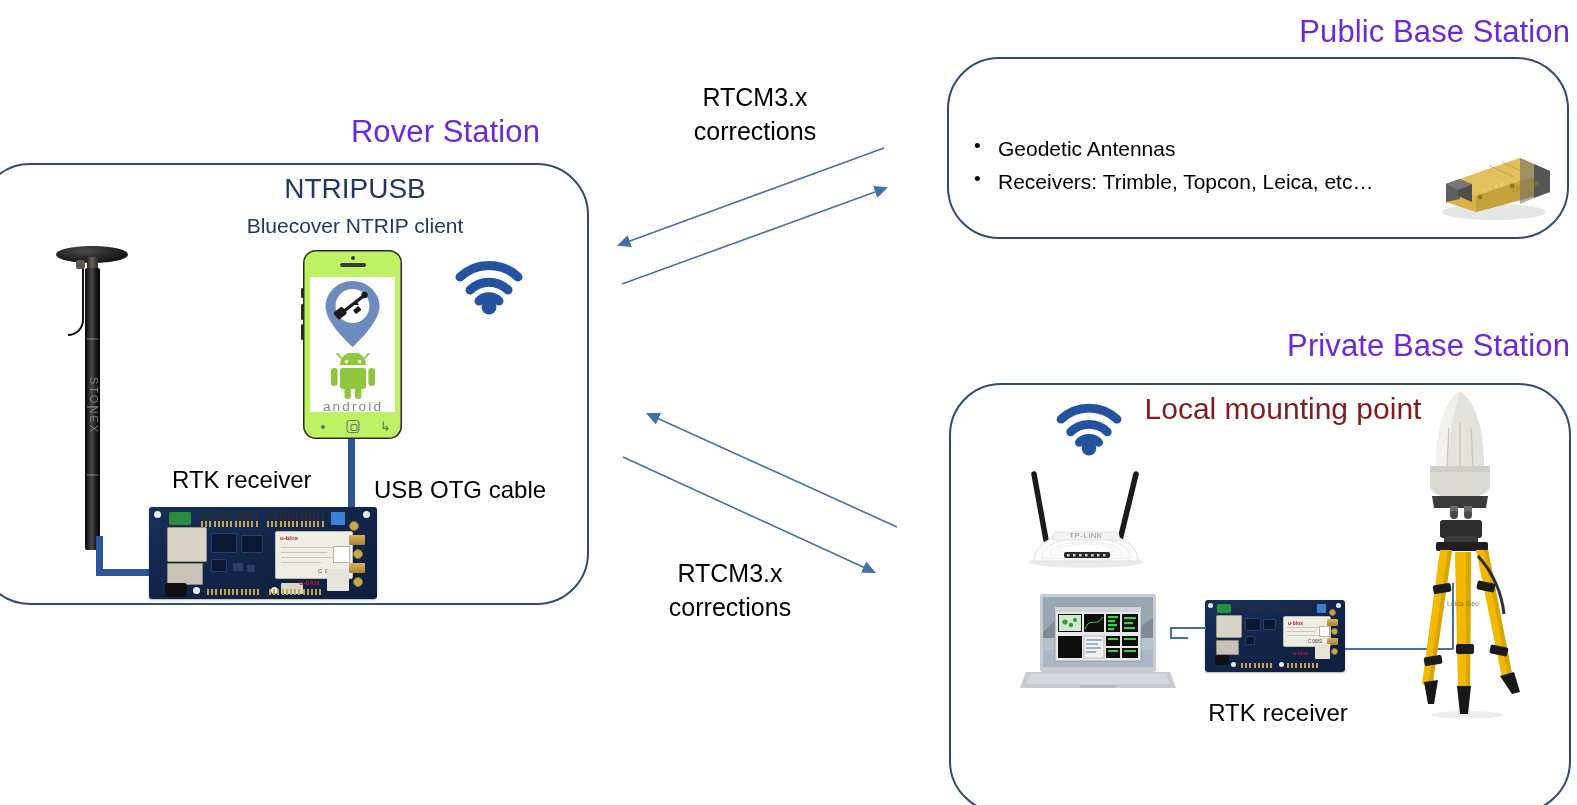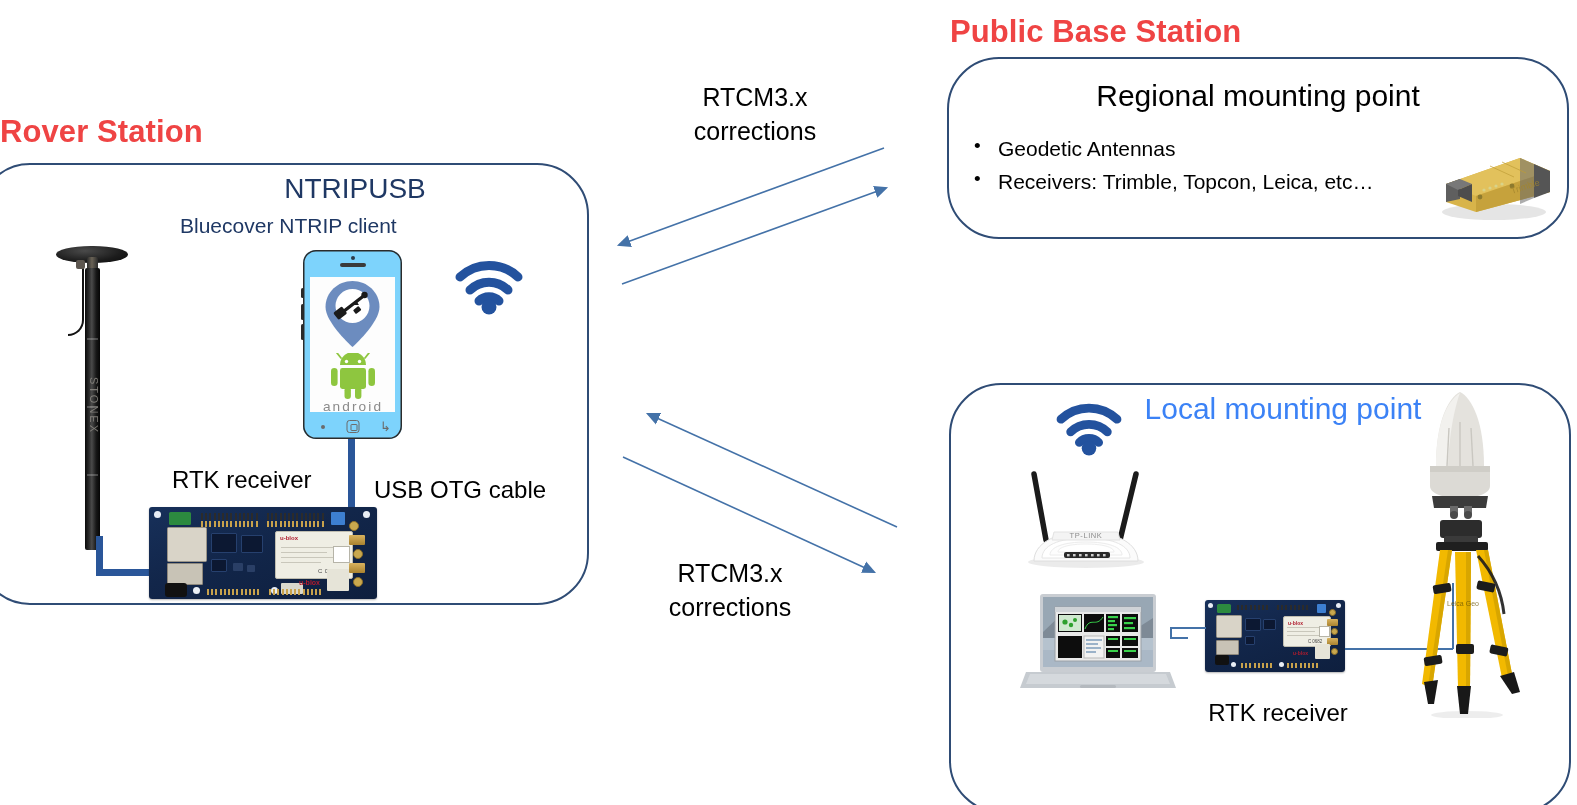--- a/index.html
+++ b/index.html
@@ -25,24 +25,24 @@
     position: absolute;
     border: 2.4px solid #2f4c75;
     border-radius: 52px;
     background: #ffffff;
   }
 
   
   .station-title {
     position: absolute;
     font-size: 31px;
-    font-weight: 700;
-    color: #ef4444;
+    font-weight: 400;
+    color: #6d28d9;
     white-space: nowrap;
-    text-align: left;
+    text-align: right;
     letter-spacing: 0.1px;
   }
   .panel-heading {
     position: absolute;
     font-size: 30px;
     color: #000;
     white-space: nowrap;
     text-align: center;
   }
   .app-title {
@@ -50,20 +50,21 @@
     font-size: 28px;
     color: #1f3864;
     white-space: nowrap;
     text-align: center;
   }
   .app-sub {
     position: absolute;
     font-size: 21px;
     color: #1f3864;
     white-space: nowrap;
+    text-align: center;
   }
   .caption {
     position: absolute;
     font-size: 24px;
     color: #000;
     white-space: nowrap;
   }
   .caption-wrap {
     position: absolute;
     font-size: 24px;
@@ -90,21 +91,21 @@
   .bullet-list li:before {
     content: "\2022";
     position: absolute; left: 6px; top: -1px;
     font-size: 19px;
   }
 
   
   .local-mp {
     position: absolute;
     font-size: 30px;
-    color: #3b82f6;
+    color: #7f1d1d;
     line-height: 1.24;
     text-align: center;
     width: 300px;
   }
 
   
   .wifi { position: absolute; }
   .wifi svg { display: block; }
 
   
@@ -157,21 +158,21 @@
     width: 16px; height: 70px;
     border-left: 2.5px solid #121212;
     border-bottom: 2.5px solid #121212;
     border-bottom-left-radius: 18px;
     transform: scaleX(-1);
   }
 
   
   .phone {
     position: absolute;
-    background: #7dd3fc;
+    background: #bef264;
     border-radius: 13px;
     box-shadow: inset 0 0 0 1.5px #2b2b2b;
   }
   .phone-screen {
     position: absolute; left: 7px; top: 27px; right: 7px; bottom: 27px;
     background: #fdfdfd;
     overflow: hidden;
   }
   .phone-speaker {
     position: absolute; left: 50%; top: 13px; transform: translateX(-50%);
@@ -264,21 +265,20 @@
     <line x1="622" y1="284" x2="886" y2="188" stroke="#4472a8" stroke-width="1.6" marker-end="url(#ah)"></line>
 
     <line x1="897" y1="527" x2="648" y2="414" stroke="#4472a8" stroke-width="1.6" marker-end="url(#ah)"></line>
     <line x1="623" y1="457" x2="874" y2="572" stroke="#4472a8" stroke-width="1.6" marker-end="url(#ah)"></line>
   </svg>
 
   <div class="station-title" style="left:950px; top:14px; width:620px;">Public Base Station</div>
 
   <div class="panel" style="left:947px; top:57px; width:622px; height:182px;"></div>
 
-  <div class="panel-heading" style="left:947px; top:79px; width:622px;">Regional mounting point</div>
 
   <ul class="bullet-list" style="left:968px; top:132px;">
     <li>Geodetic Antennas</li>
     <li>Receivers: Trimble, Topcon, Leica, etc…</li>
   </ul>
 
   <div class="trimble" style="left:1424px; top:144px; width:135px; height:80px;">
     <svg width="135" height="80" viewBox="0 0 135 80">
       <ellipse cx="70" cy="68" rx="52" ry="8" fill="#000" opacity="0.10"></ellipse>
 
@@ -434,20 +434,21 @@
   <div class="arrow-label" style="left:640px; top:80px; width:230px;">
     <div>RTCM3.x</div>
     <div>corrections</div>
   </div>
 
   <div class="arrow-label" style="left:615px; top:556px; width:230px;">
     <div>RTCM3.x</div>
     <div>corrections</div>
   </div>
 
+  <div class="station-title" style="left:950px; top:328px; width:620px;">Private Base Station</div>
 
   <div class="panel" style="left:949px; top:383px; width:622px; height:430px;"></div>
 
   <div class="wifi" style="left:1053px; top:398px;">
     <svg width="72" height="58" viewBox="0 0 74 60">
       <g fill="none" stroke="#23529e" stroke-width="9" stroke-linecap="round">
         <path d="M8,22 A42,42 0 0 1 66,22"></path>
         <path d="M18,35 A27,27 0 0 1 56,35"></path>
         <path d="M27,46 A14,14 0 0 1 47,46"></path>
       </g>

